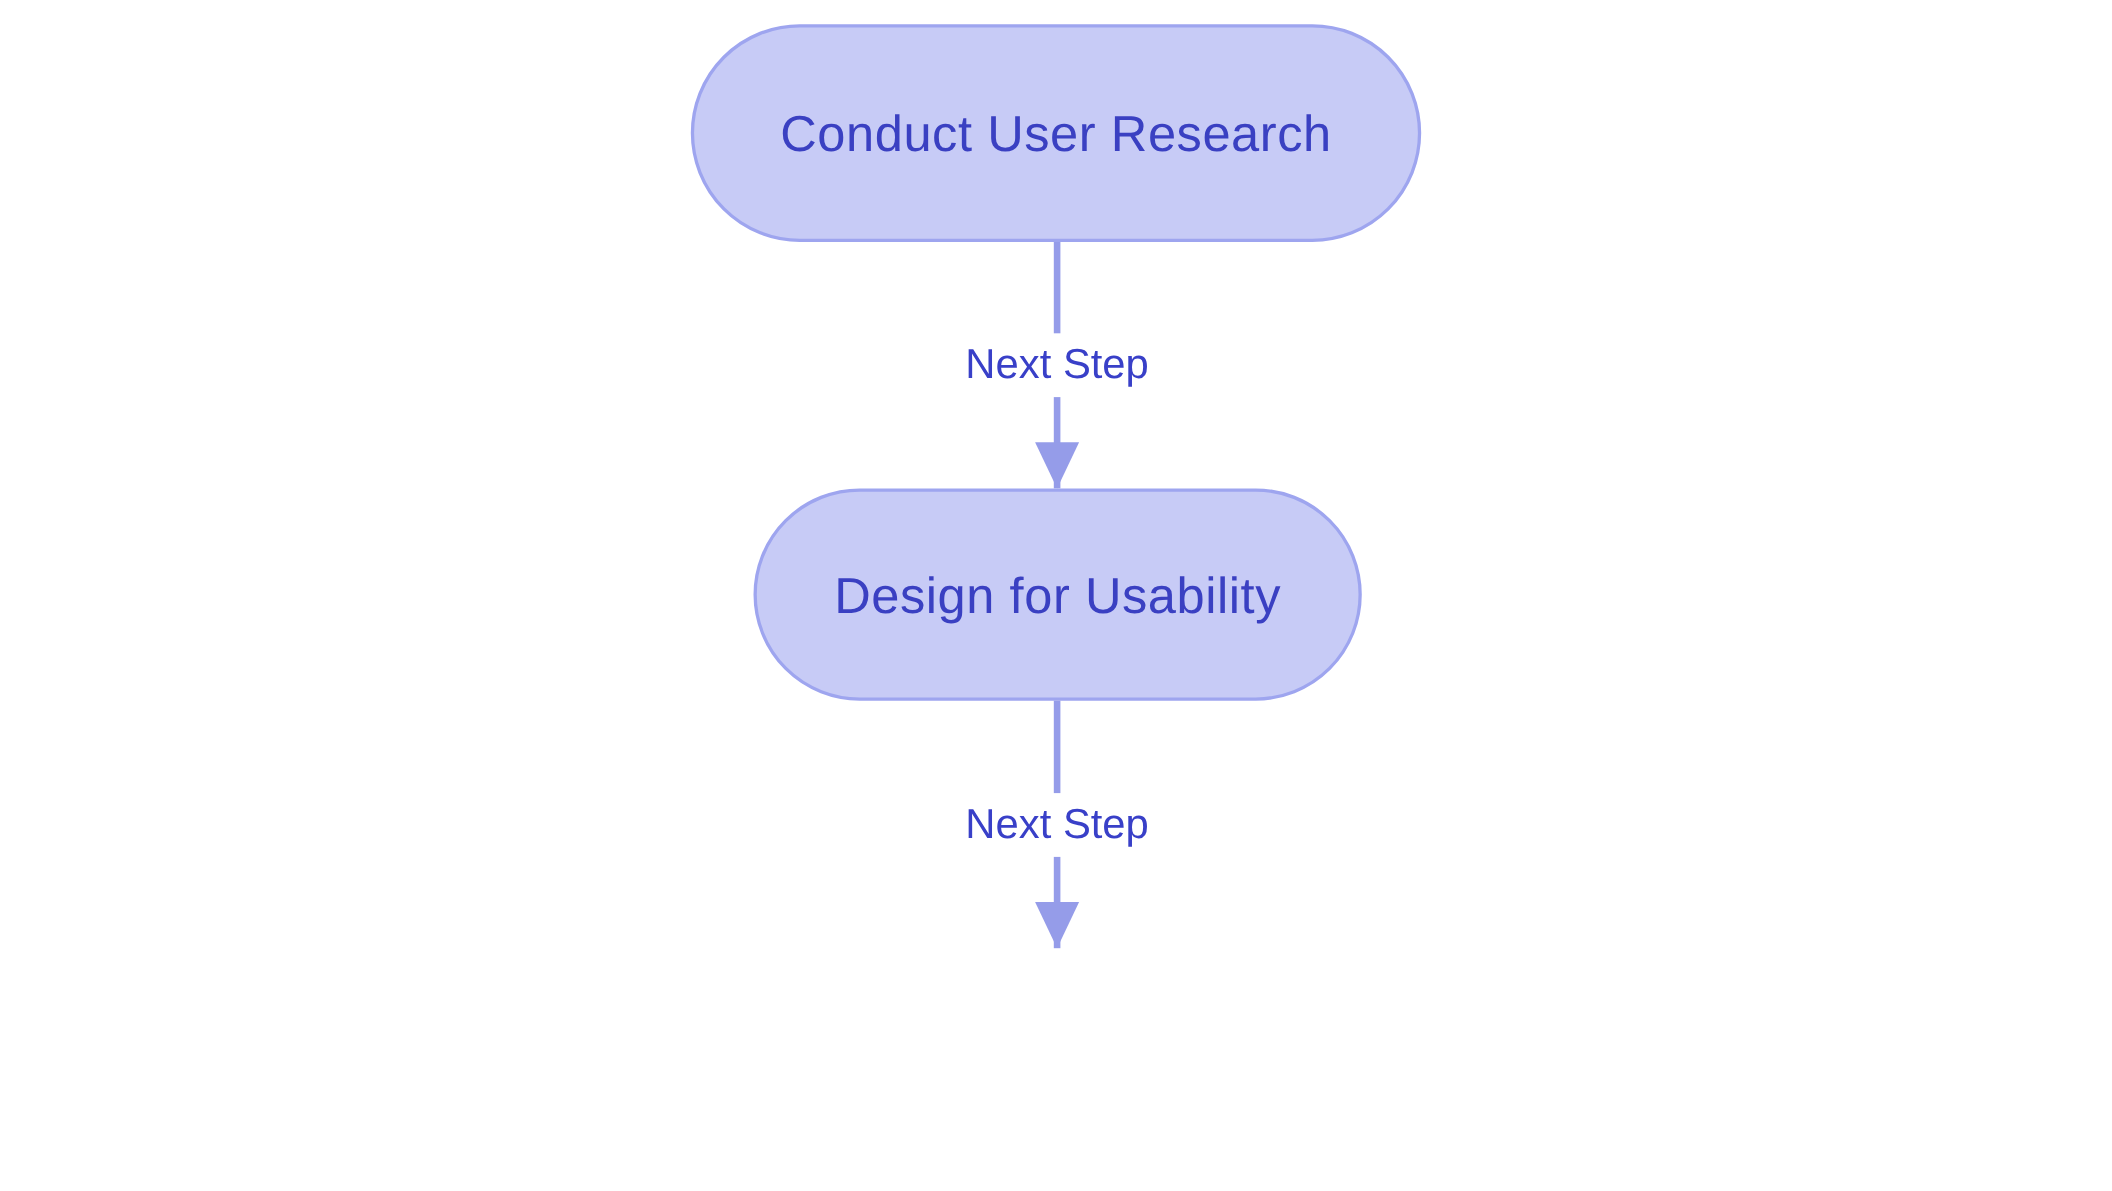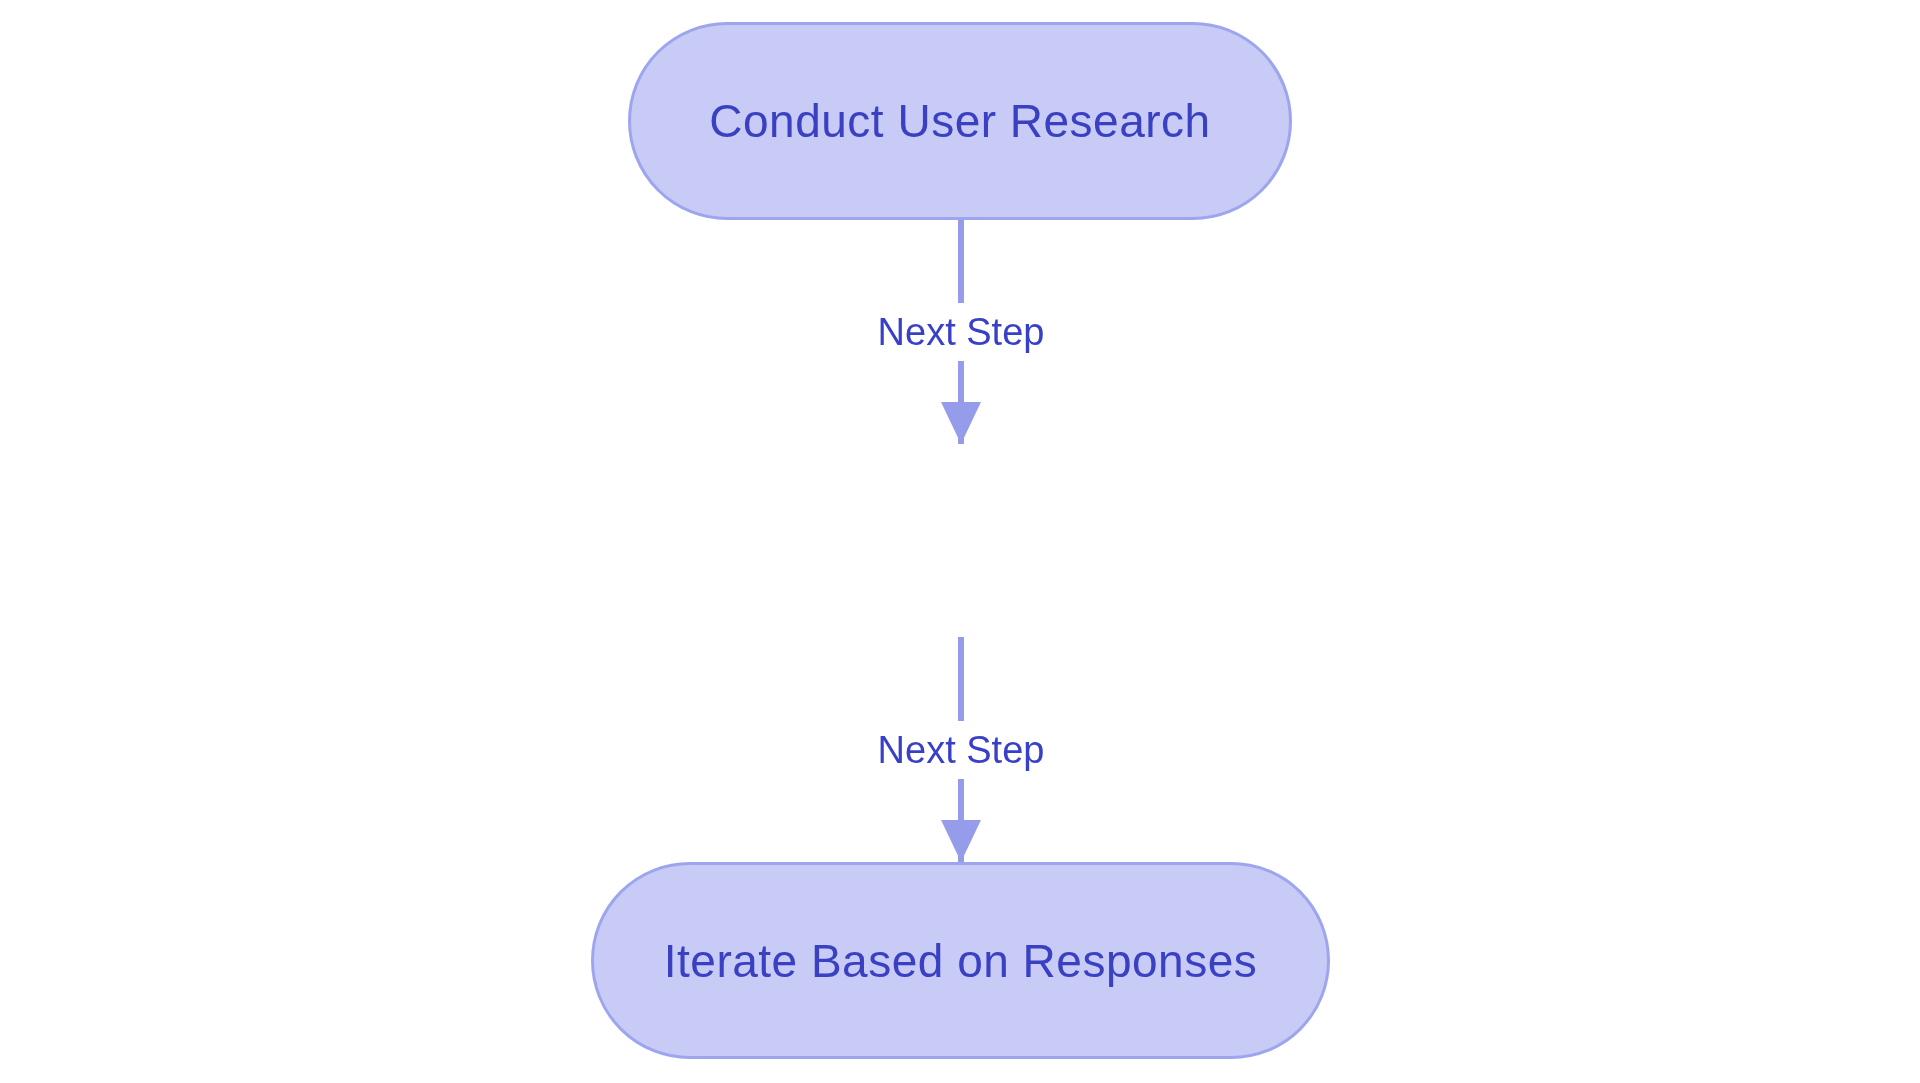--- a/index.html
+++ b/index.html
@@ -82,24 +82,24 @@
   <div class="node node1">
     <span class="node-label">Conduct User Research</span>
   </div>
 
   <div class="edge edge1">
     <div class="shaft"></div>
     <div class="arrowhead"></div>
     <div class="edge-label">Next Step</div>
   </div>
 
+  <div class="node node2">
+    <span class="node-label">Design for Usability</span>
+  </div>
 
   <div class="edge edge2">
     <div class="shaft"></div>
     <div class="arrowhead"></div>
     <div class="edge-label">Next Step</div>
   </div>
 
-  <div class="node node3">
-    <span class="node-label">Iterate Based on Responses</span>
-  </div>
 
 </div>
 
 </body></html>

